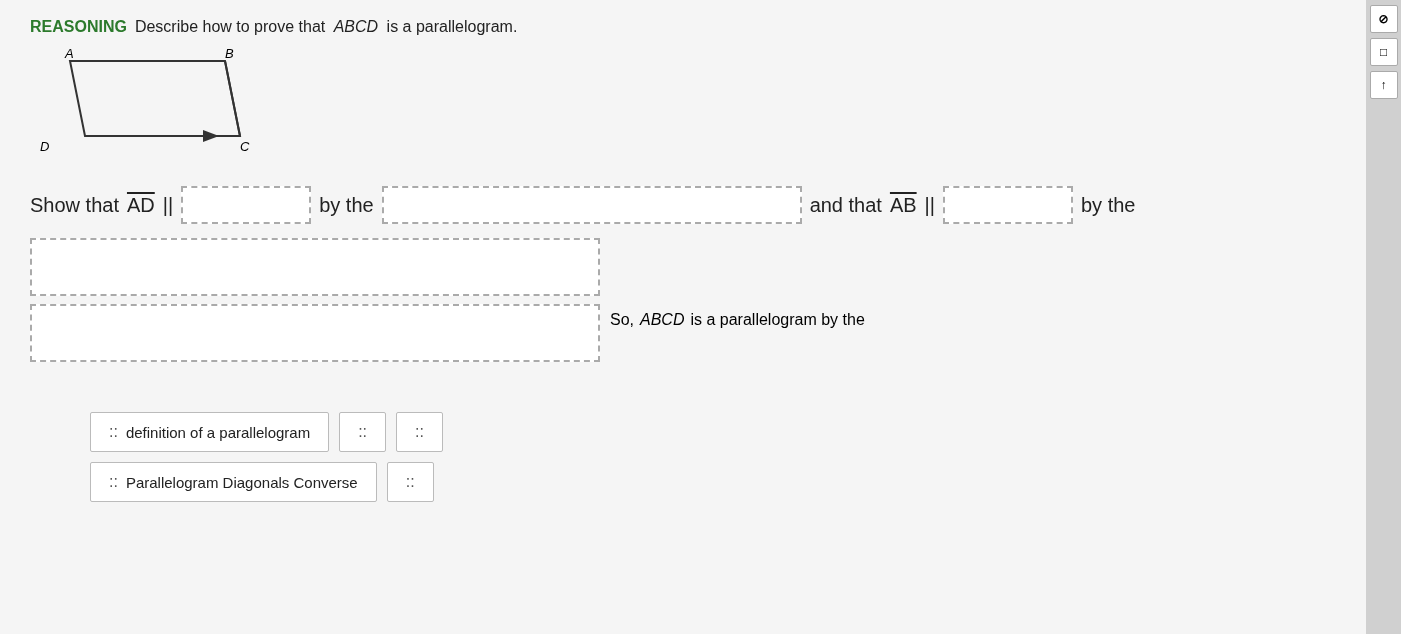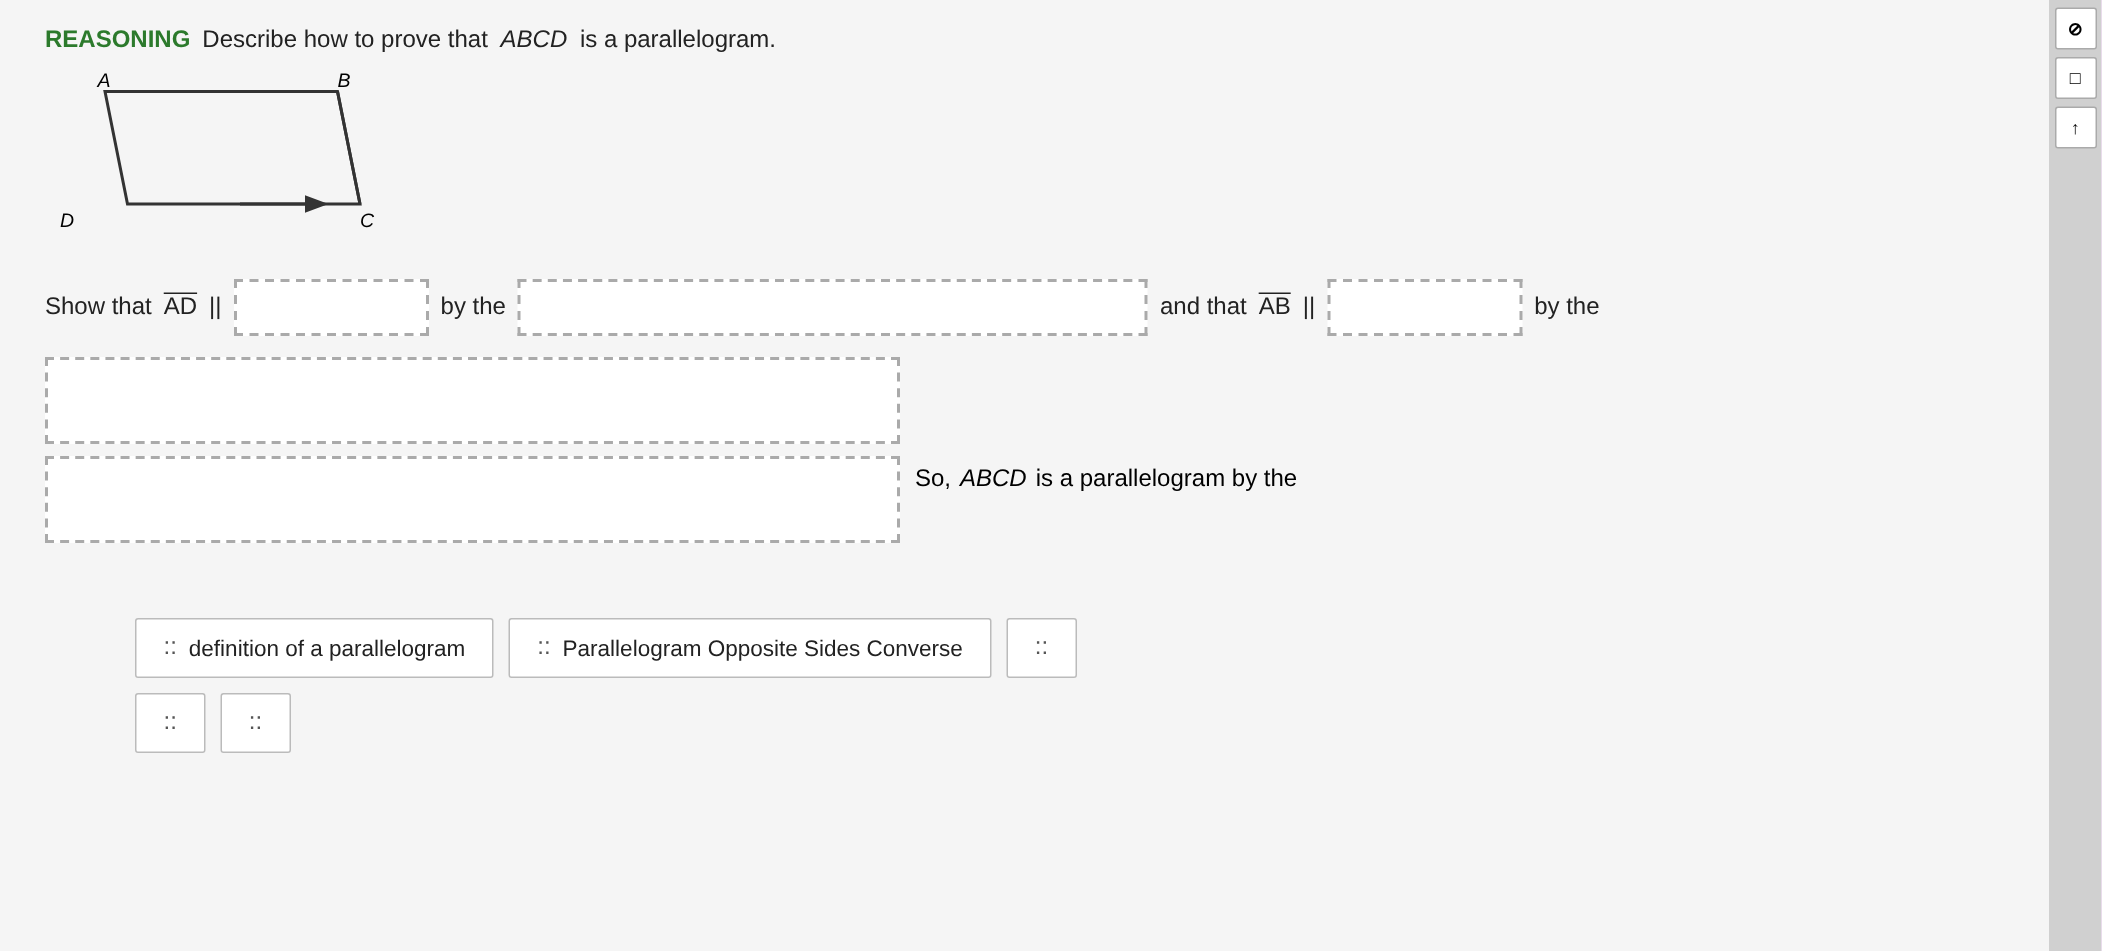--- a/index.html
+++ b/index.html
@@ -50,21 +50,21 @@
     .diagram-container svg {
       width: 220px;
       height: 110px;
     }
 
     
     .show-that-row {
       display: flex;
       align-items: center;
       gap: 8px;
-      font-size: 16px;
+      font-size: 20px;
       color: #222;
       margin-bottom: 14px;
     }
 
     .dashed-box {
       border: 2px dashed #aaa;
       background: #fff;
       min-width: 130px;
       height: 38px;
       display: inline-flex;
@@ -176,21 +176,21 @@
       gap: 6px;
       font-size: 16px;
       padding-top: 10px;
       padding-left: 10px;
     }
 
   </style>
 </head>
 <body>
 
-<div style="display:flex; width:1401px; min-height:634px; background:#f0abfc;">
+<div style="display:flex; width:1401px; min-height:634px; background:#fca5a5;">
   <div class="main-container content-area">
 
     <div class="header-line">
       <span class="reasoning-label">REASONING</span>
       <span class="header-text">
         <span>Describe how to prove that</span>
         <em style="margin-left:4px;">ABCD</em>
         <span style="margin-left:4px;margin-top:38px;">is a parallelogram.</span>
       </span>
     </div>
@@ -247,29 +247,29 @@
     </div>
 
     <div class="chips-container">
       <div class="chips-row">
         <div class="chip">
           <span class="chip-icon">::</span>
           <span>definition of a parallelogram</span>
         </div>
         <div class="chip">
           <span class="chip-icon">::</span>
-          <span>Parallelogram Opposite Sides Converse</span>
         </div>
         <div class="chip">
           <span class="chip-icon">::</span>
         </div>
       </div>
       <div class="chips-row">
         <div class="chip">
           <span class="chip-icon">::</span>
+          <span>Parallelogram Diagonals Converse</span>
         </div>
         <div class="chip">
           <span class="chip-icon">::</span>
         </div>
       </div>
     </div>
 
   </div>
 
   <div class="right-toolbar">

